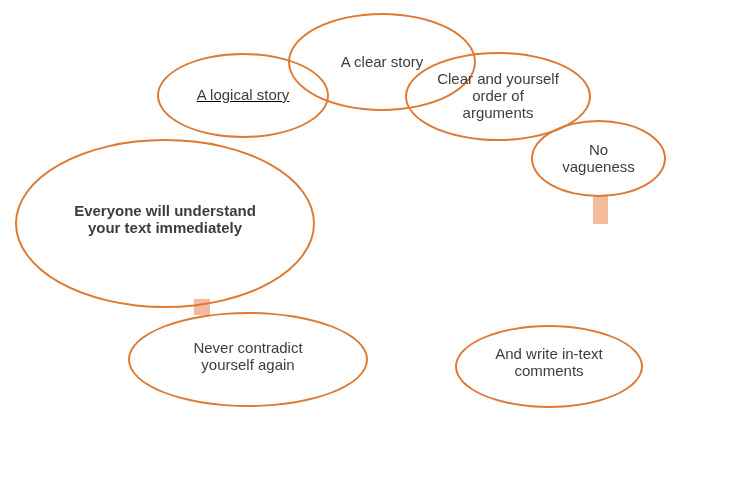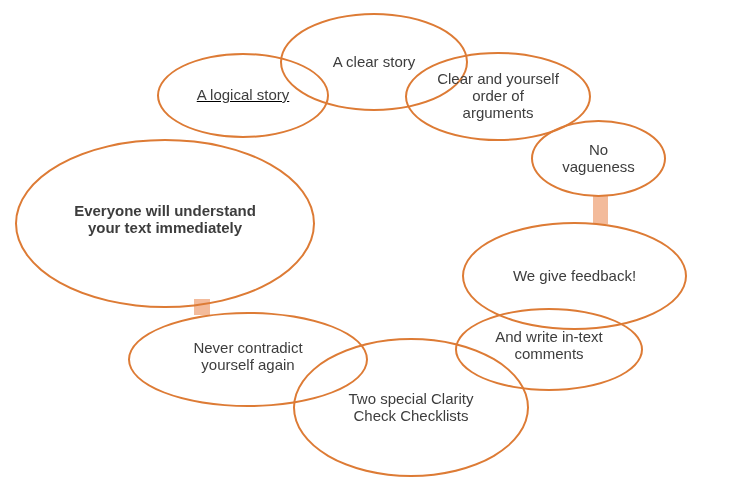--- a/index.html
+++ b/index.html
@@ -39,30 +39,30 @@
     line-height: 1.18;
     color: var(--text, #3D3D3D);
     text-align: center;
   }
   .connector {
     position: absolute;
     background: var(--connector, #F3BB9B);
   }
 
   
-  .n-clear-story   { left:280px; top:13px;  width:188px; height:98px;text-align:right; }
+  .n-clear-story   { left:288px; top:13px;  width:188px; height:98px;text-align:right; }
   .n-logical-story { left:157px; top:53px;  width:172px; height:85px;text-decoration:underline; }
   .n-clear-logical { left:405px; top:52px;  width:186px; height:89px; }
   .n-no-vagueness  { left:531px; top:120px; width:135px; height:77px; }
   .n-everyone      { left:15px;  top:139px; width:300px; height:169px; }
   .n-center        { left:312px; top:166px; width:156px; height:126px; }
   .n-feedback      { left:462px; top:222px; width:225px; height:108px; }
   .n-never         { left:128px; top:312px; width:240px; height:95px; }
   .n-two-special   { left:293px; top:338px; width:236px; height:139px; }
-  .n-and-write     { left:455px; top:308px; width:188px; height:83px; }
+  .n-and-write     { left:455px; top:325px; width:188px; height:83px; }
 
   .c-right { left:593px; top:196px; width:15px; height:28px; }
   .c-left  { left:194px; top:299px; width:16px; height:16px; }
 
   .n-everyone  .label { margin-top:-8px; }
   .n-never     .label { margin-top:-5px; }
   .n-and-write .label { margin-top:-8px; }
 </style>
 </head>
 <body>
@@ -90,32 +90,25 @@
     <span class="label">No
 vagueness</span>
   </div>
 
   <div class="node n-everyone">
     <span class="label bold">Everyone will understand
 your text immediately</span>
   </div>
 
 
-  <div class="node n-feedback">
-    <span class="label">We give feedback!</span>
-  </div>
 
   <div class="node n-never">
     <span class="label">Never contradict
 yourself again</span>
   </div>
 
-  <div class="node n-two-special">
-    <span class="label">Two special Clarity
-Check Checklists</span>
-  </div>
 
   <div class="node n-and-write">
     <span class="label">And write in-text
 comments</span>
   </div>
 
 </div>
 
 </body></html>

